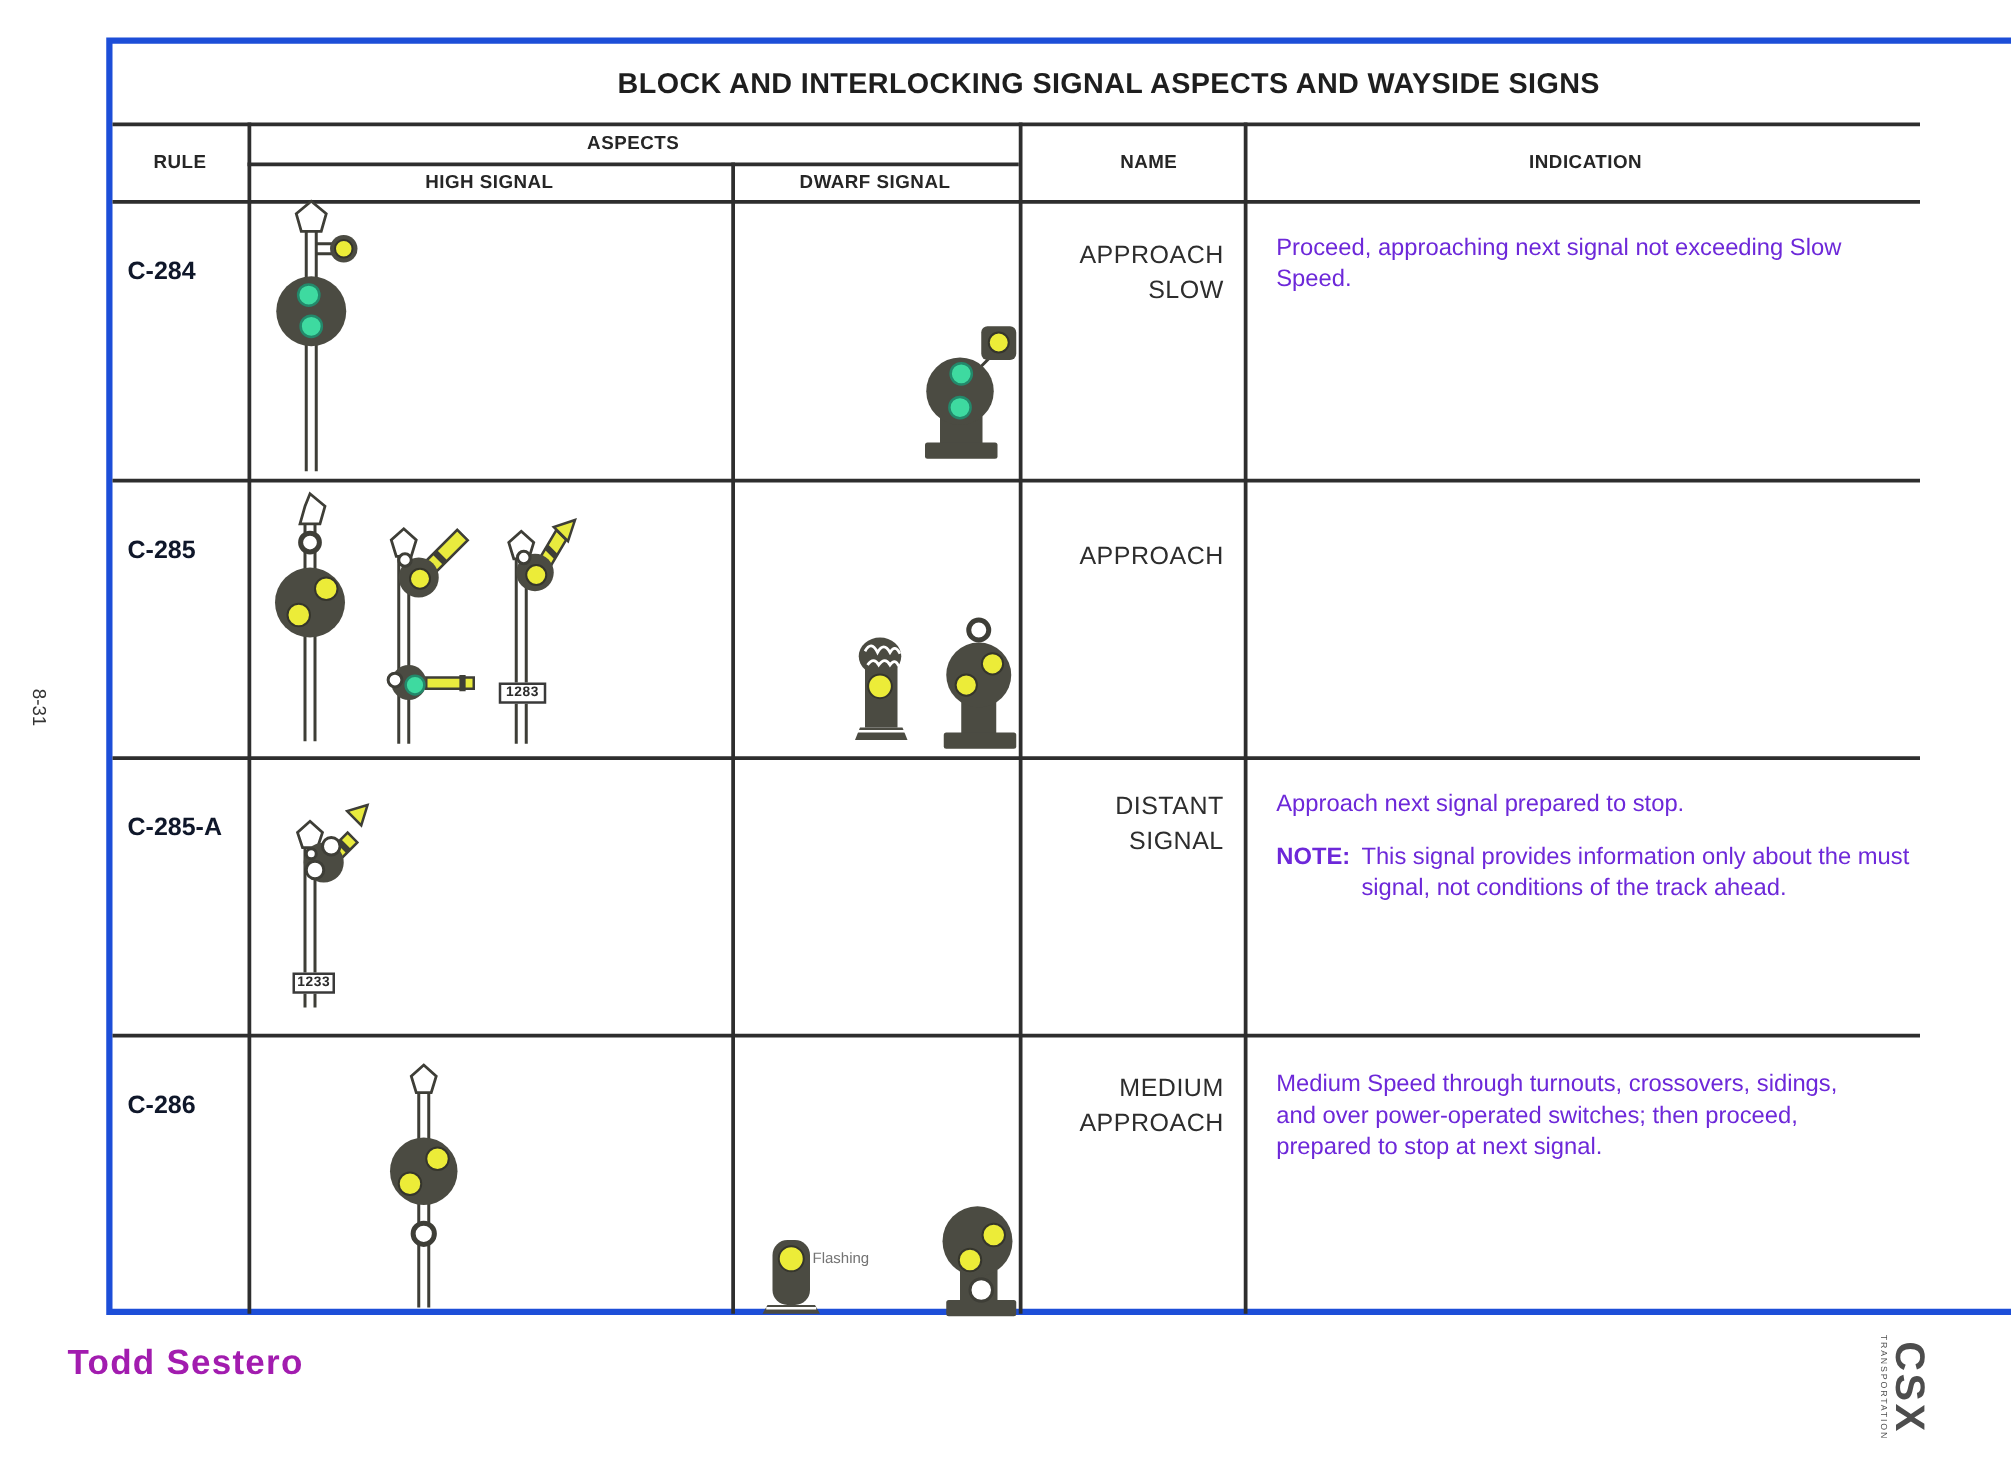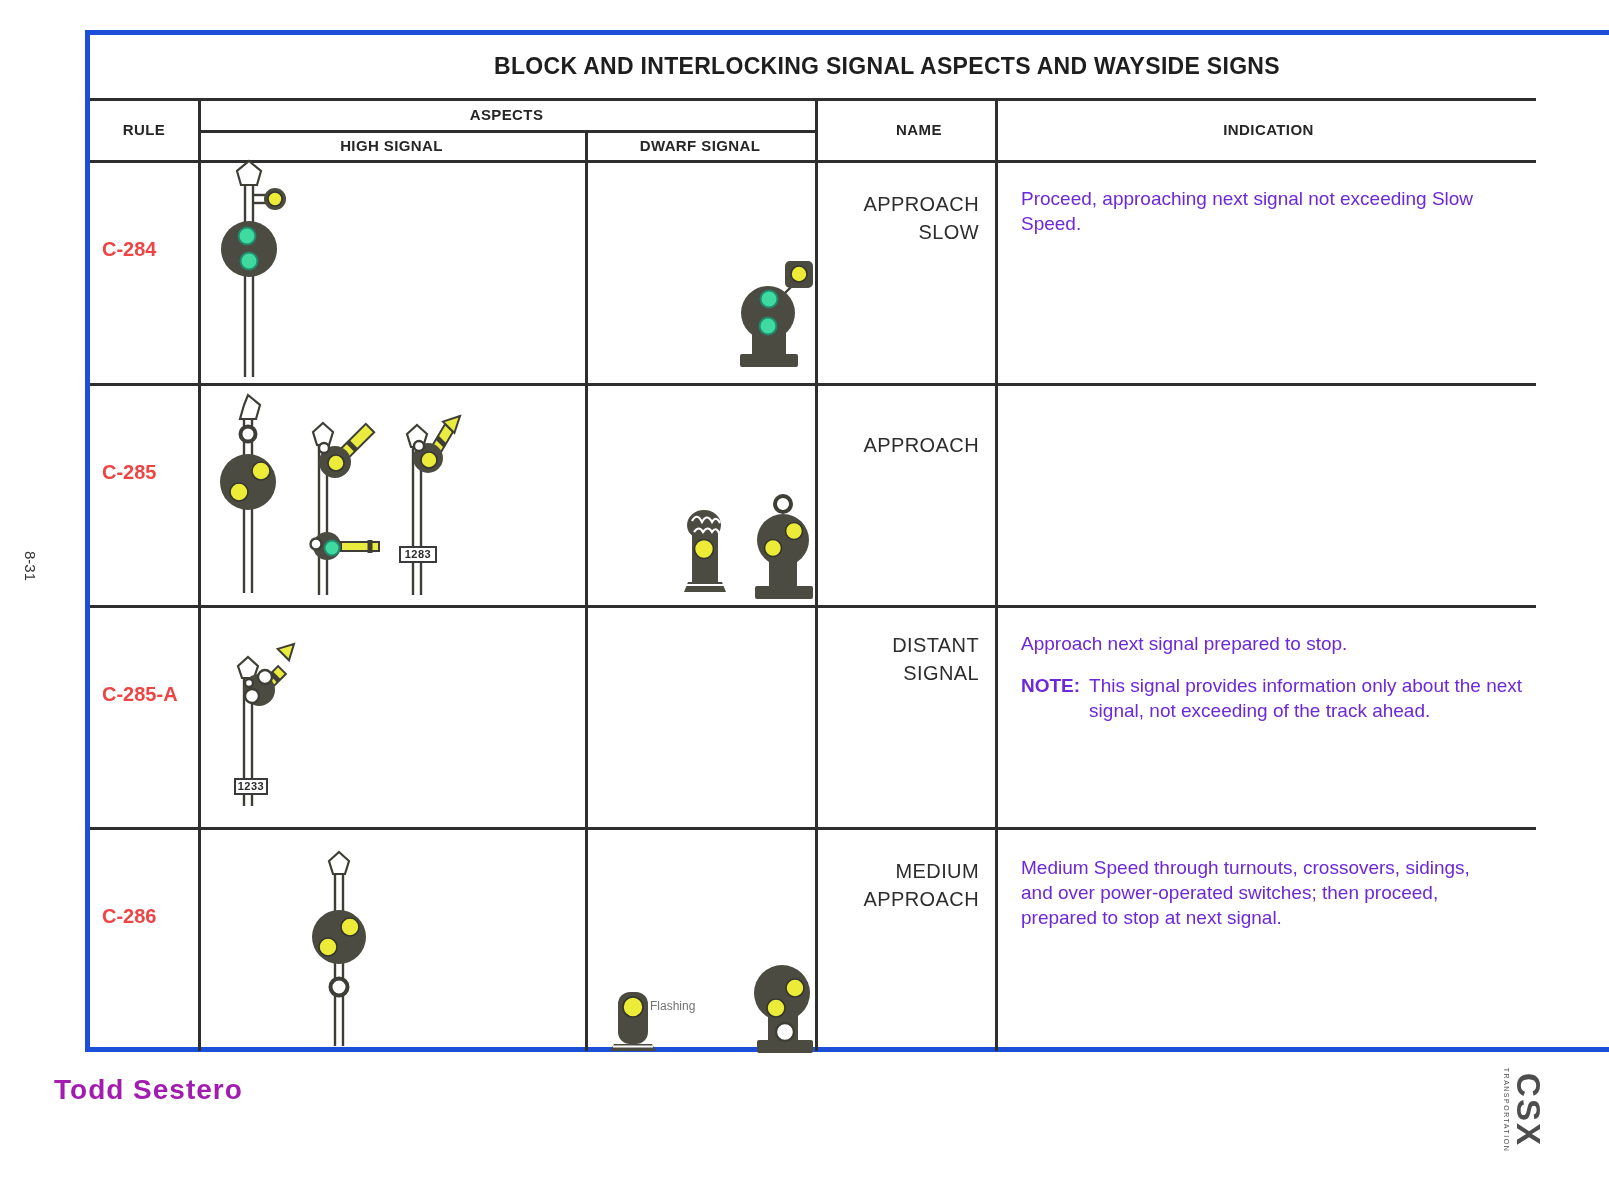--- a/index.html
+++ b/index.html
@@ -13,21 +13,21 @@
   .hline{height:2.5px;}
   .vline{width:2.5px;}
 
   .cell{position:absolute;box-sizing:border-box;}
   .hdr{display:flex;align-items:center;justify-content:center;
        font-weight:bold;font-size:15px;letter-spacing:.4px;color:#262626;}
   .title-row{position:absolute;left:0;top:0;width:100%;height:63px;
        display:flex;align-items:center;justify-content:center;
        font-weight:bold;font-size:23px;letter-spacing:.3px;color:#1e1e1e;}
 
-  .rule-cell{left:0;width:106px;padding:46px 0 0 12px;font-weight:bold;font-size:20px;color:#ef4444;margin-top:32px;}
+  .rule-cell{left:0;width:106px;padding:46px 0 0 12px;font-weight:bold;font-size:20px;color:#0f172a;}
   .name-cell{left:713px;width:176px;text-align:right;font-size:20px;line-height:1.4;
              letter-spacing:.4px;color:#2d2d2d;}
   .name-cell span{display:block;}
   .ind-cell{left:907px;width:543px;padding-left:24px;font-size:19px;line-height:1.32;color:#6d28d9;}
   .ind-text{max-width:460px;}
   .note{display:flex;margin-top:17px;max-width:520px;}
   .note-label{font-weight:bold;margin-right:9px;white-space:nowrap;}
   .note-text{max-width:445px;}
 
   
@@ -102,21 +102,21 @@
 
     <div class="cell rule-cell" style="top:570px;height:222px;">C-285-A</div>
     <div class="cell name-cell" style="top:596px;height:170px;">
       <span>DISTANT</span>
       <span>SIGNAL</span>
     </div>
     <div class="cell ind-cell" style="top:596px;height:190px;">
       <div class="ind-text">Approach next signal prepared to stop.</div>
       <div class="note">
         <span class="note-label">NOTE:</span>
-        <span class="note-text">This signal provides information only about the next signal, not exceeding of the track ahead.</span>
+        <span class="note-text">This signal provides information only about the must signal, not conditions of the track ahead.</span>
       </div>
     </div>
 
     <div class="cell rule-cell" style="top:792px;height:227px;">C-286</div>
     <div class="cell name-cell" style="top:822px;height:170px;">
       <span>MEDIUM</span>
       <span>APPROACH</span>
     </div>
     <div class="cell ind-cell" style="top:820px;height:185px;">
       <div class="ind-text">Medium Speed through turnouts, crossovers, sidings, and over power-operated switches; then proceed, prepared to stop at next signal.</div>

